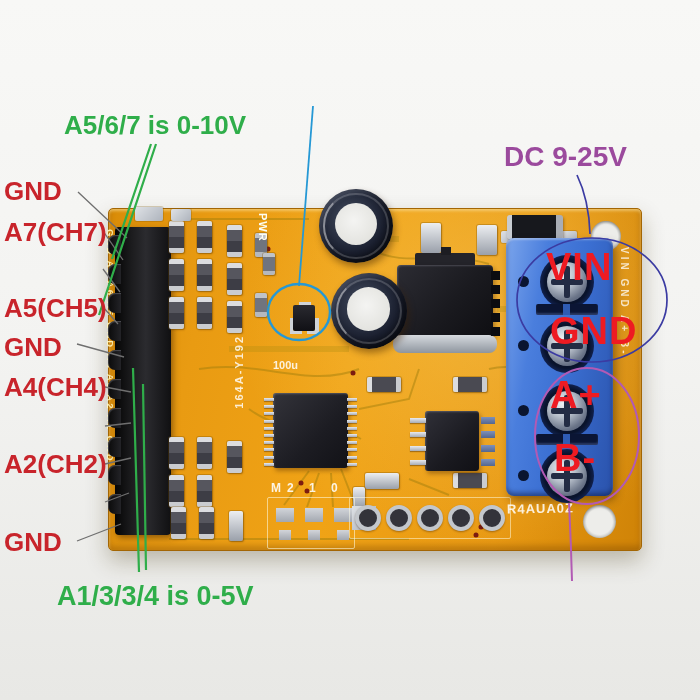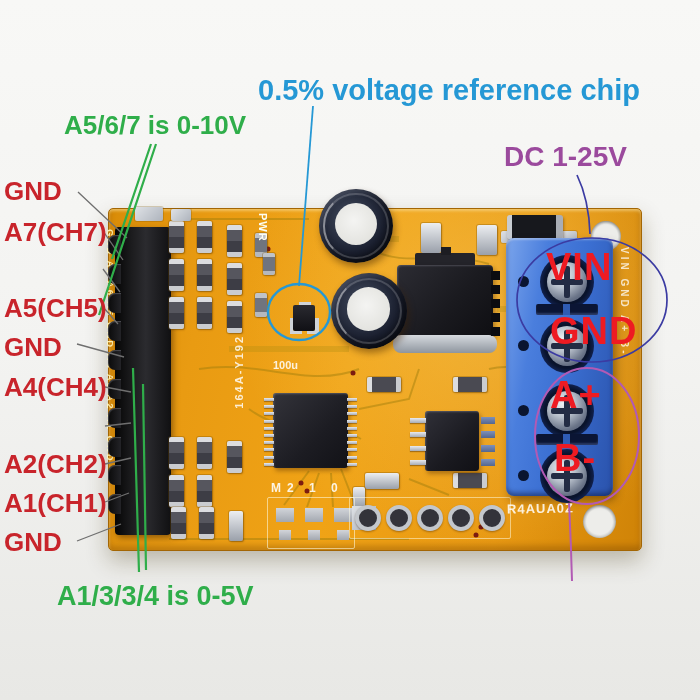--- a/index.html
+++ b/index.html
@@ -311,31 +311,29 @@
     <path fill="none" stroke-width="1.3" d="M78 192 L127 238 M103 231 L123 260 M103 269 L120 292 M103 307 L118 324 M77 344 L124 357 M105 387 L131 392 M105 426 L131 423 M105 464 L131 458 M105 502 L129 493 M77 541 L121 524" stroke="#6f6f6f"></path>
     <path fill="none" stroke-width="2.2" d="M151 144 L112 259 M156 144 L99 315 M133 368 L139 572 M143 384 L146 570" stroke="#2fae4a"></path>
     <path fill="none" stroke-width="1.8" d="M313 106 L299 286" stroke="#2598d5"></path>
     <path fill="none" stroke-width="1.7" d="M577 175 Q589 200 590 234" stroke="#3b3ba2"></path>
     <path fill="none" stroke-width="2" d="M569 503 Q571 542 572 581" stroke="#b25ab4"></path>
     <ellipse cx="299" cy="312" rx="31" ry="28" fill="none" stroke-width="2.4" stroke="#2598d5"></ellipse>
     <ellipse cx="592" cy="300" rx="75" ry="62" fill="none" stroke-width="1.7" stroke="#3b3ba2"></ellipse>
     <ellipse cx="587" cy="436" rx="52" ry="68" fill="none" stroke-width="2" stroke="#b25ab4"></ellipse>
   </svg>
 
-  <div class="ann t-blue" style="left:258px;top:74px;">0.5% voltage reference chip</div>
-  <div class="ann t-purple" style="left:504px;top:141px;">DC 1-25V</div>
+  <div class="ann t-purple" style="left:504px;top:141px;">DC 9-25V</div>
   <div class="ann t-green" style="left:64px;top:110px;">A5/6/7 is 0-10V</div>
   <div class="ann t-green2" style="left:57px;top:581px;">A1/3/3/4 is 0-5V</div>
 
   <div class="ann t-red" style="left:4px;top:176px;">GND</div>
   <div class="ann t-red" style="left:4px;top:217px;">A7(CH7)</div>
   <div class="ann t-red" style="left:4px;top:293px;">A5(CH5)</div>
   <div class="ann t-red" style="left:4px;top:332px;">GND</div>
   <div class="ann t-red" style="left:4px;top:372px;">A4(CH4)</div>
   <div class="ann t-red" style="left:4px;top:449px;">A2(CH2)</div>
-  <div class="ann t-red" style="left:4px;top:488px;">A1(CH1)</div>
   <div class="ann t-red" style="left:4px;top:527px;">GND</div>
 
   <div class="ann t-termred" style="left:546px;top:246px;">VIN</div>
   <div class="ann t-termred" style="left:550px;top:310px;">GND</div>
   <div class="ann t-termred" style="left:550px;top:374px;">A+</div>
   <div class="ann t-termred" style="left:554px;top:437px;">B-</div>
 </div>
 
 </body></html>

